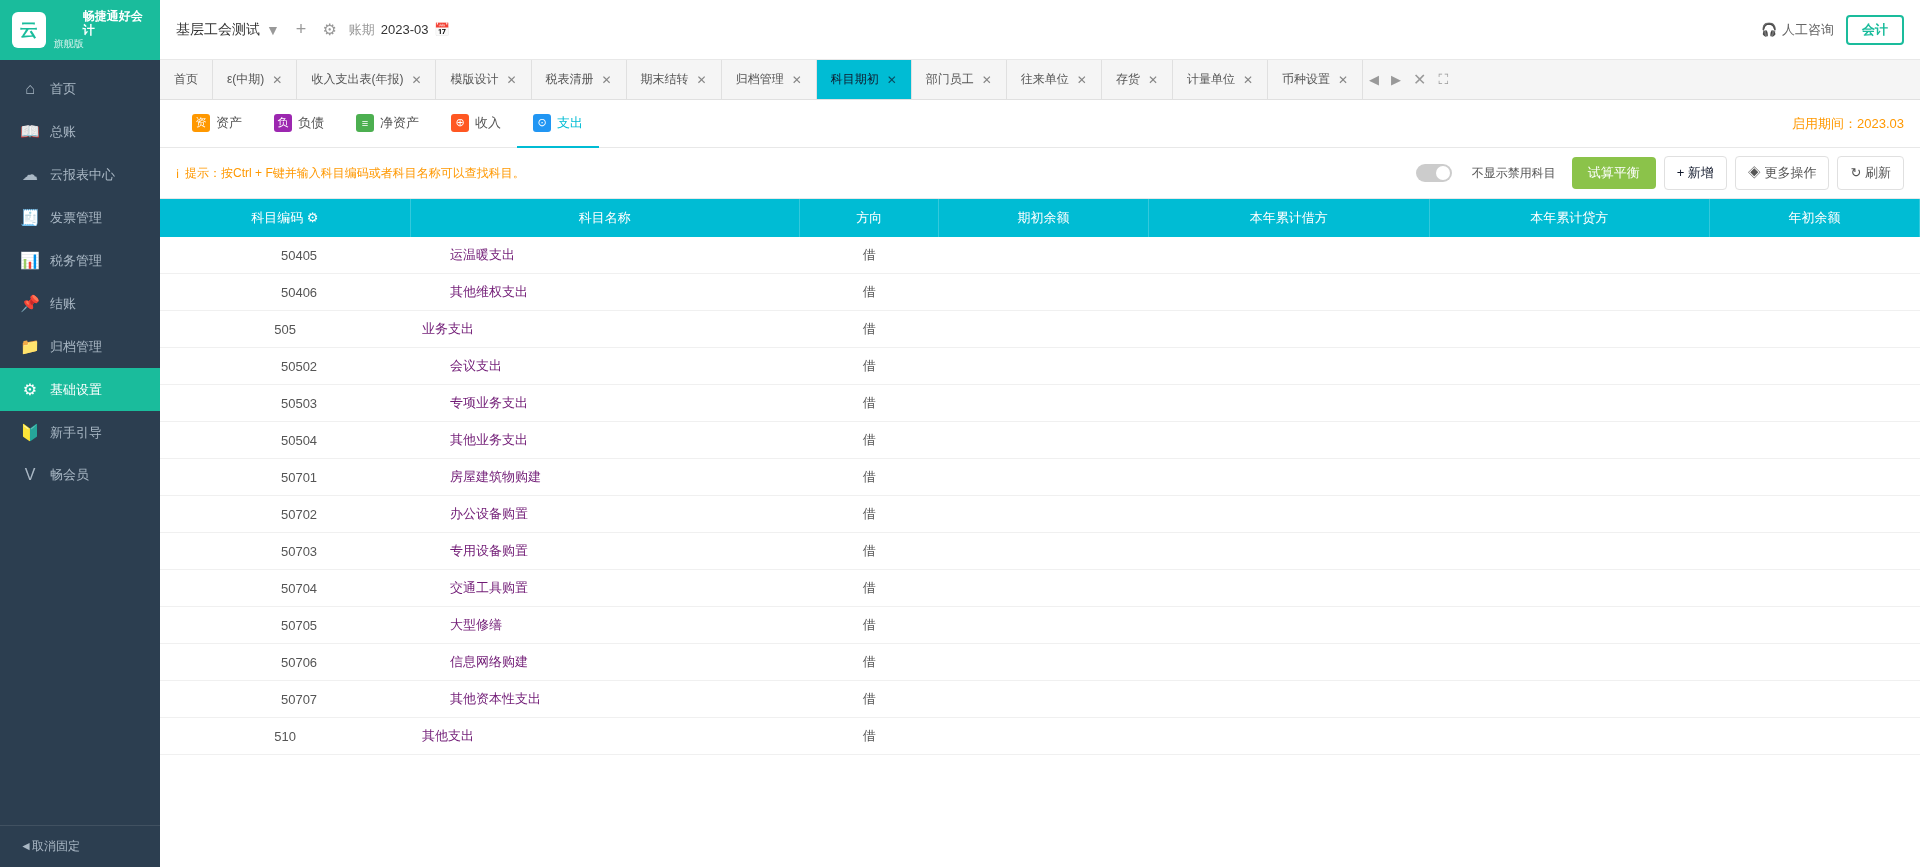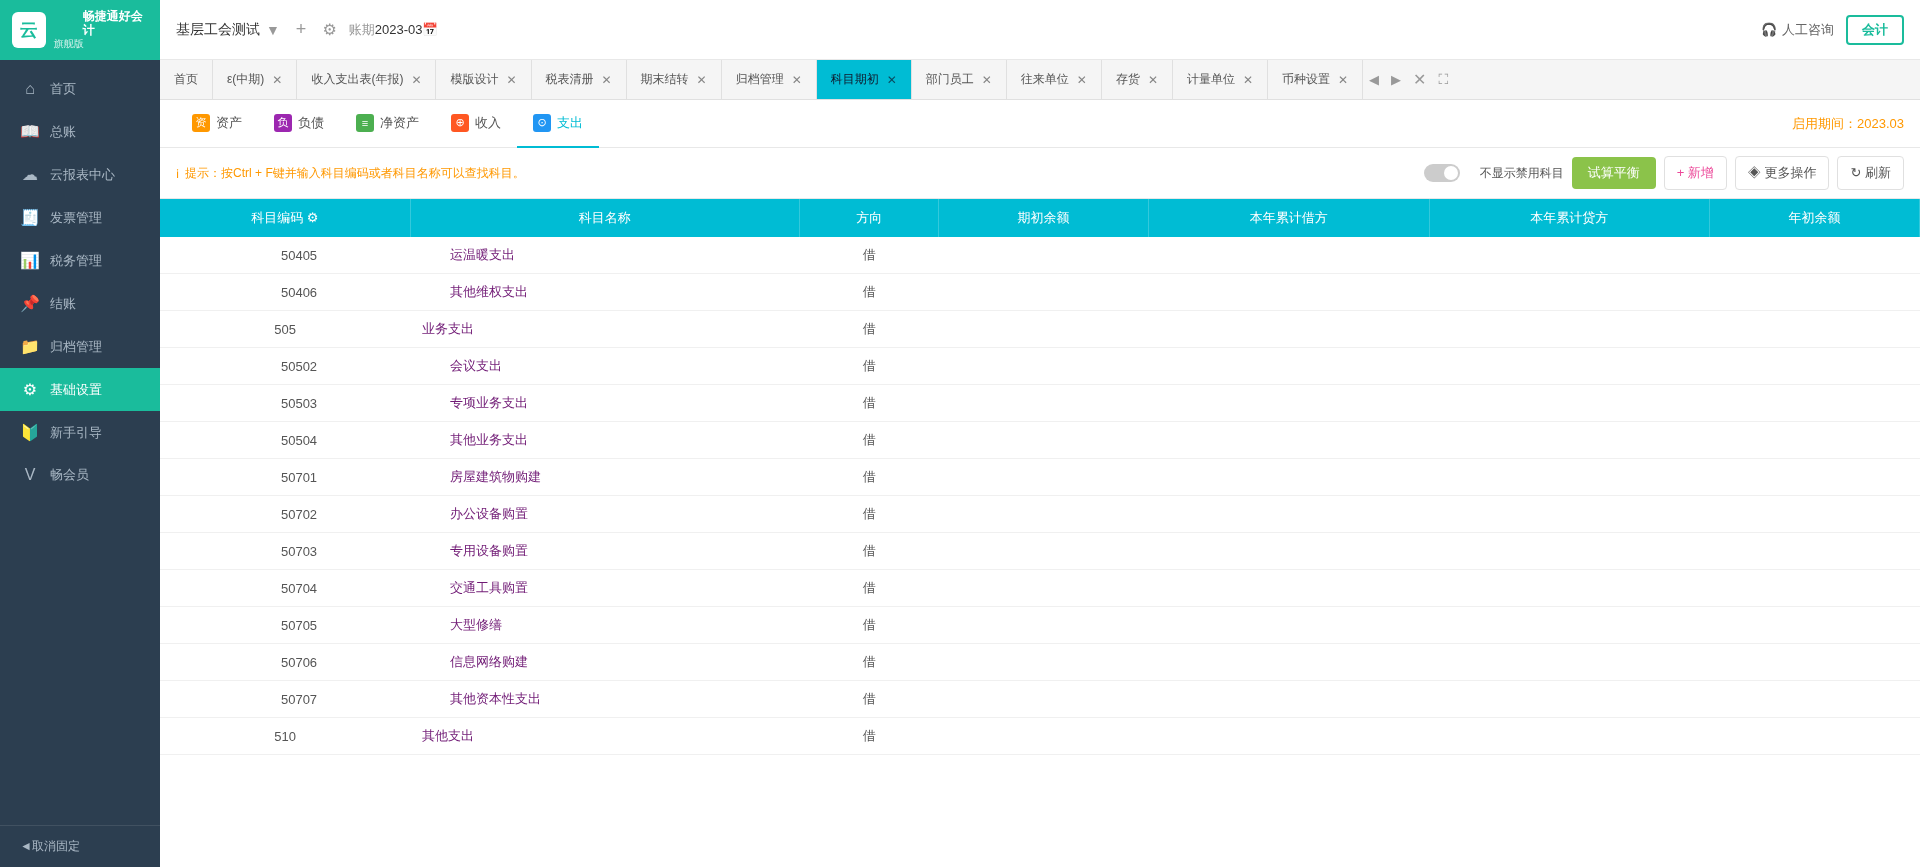--- a/index.html
+++ b/index.html
@@ -20,21 +20,21 @@
 
     
     .main { flex: 1; display: flex; flex-direction: column; height: 867px; overflow: hidden; }
 
     
     .topbar { height: 60px; background: white; display: flex; align-items: center; padding: 0 16px; gap: 12px; border-bottom: 1px solid #e8e8e8; }
     .topbar-company { font-size: 14px; color: #333; display: flex; align-items: center; gap: 6px; cursor: pointer; }
     .topbar-company-arrow { color: #999; }
     .topbar-add { color: #999; font-size: 18px; cursor: pointer; padding: 0 4px; }
     .topbar-settings { color: #999; font-size: 16px; cursor: pointer; }
-    .topbar-period { display: flex; align-items: center; font-size: 13px; color: #333; }
+    .topbar-period { display: flex; align-items: center; gap: 6px; font-size: 13px; color: #333; }
     .topbar-period-label { color: #999; }
     .topbar-period-calendar { color: #1abc9c; cursor: pointer; }
     .topbar-spacer { flex: 1; }
     .topbar-support { display: flex; align-items: center; gap: 4px; color: #666; cursor: pointer; font-size: 13px; }
     .topbar-user-btn { border: 2px solid #1abc9c; color: #1abc9c; background: white; padding: 4px 14px; border-radius: 4px; cursor: pointer; font-size: 13px; font-weight: bold; }
 
     
     .tabbar { background: #f5f5f5; display: flex; align-items: center; border-bottom: 1px solid #e0e0e0; height: 40px; overflow: hidden; }
     .tab-item { display: flex; align-items: center; gap: 6px; padding: 0 14px; height: 40px; cursor: pointer; font-size: 12px; color: #555; border-right: 1px solid #e0e0e0; white-space: nowrap; background: #f5f5f5; }
     .tab-item.active { background: #00bcd4; color: #0f172a; }
@@ -52,22 +52,22 @@
     .filter-tab-icon.liability { background: #9c27b0; color: white; }
     .filter-tab-icon.equity { background: #4caf50; color: white; }
     .filter-tab-icon.income { background: #ff5722; color: white; }
     .filter-tab-icon.expense { background: #2196f3; color: white; }
     .filter-spacer { flex: 1; }
     .filter-period { font-size: 13px; color: #ff9800; }
 
     
     .action-bar { background: white; padding: 8px 16px; display: flex; align-items: center; gap: 8px; border-bottom: 1px solid #e8e8e8; }
     .action-hint { display: flex; align-items: center; gap: 6px; font-size: 12px; color: #ff9800; flex: 1; }
-    .btn-balance { background: #8bc34a; color: white; border: none; padding: 7px 16px; border-radius: 4px; cursor: pointer; font-size: 13px; }
-    .btn-add { background: white; border: 1px solid #e0e0e0; color: #ec4899; padding: 7px 12px; border-radius: 4px; cursor: pointer; font-size: 13px; display: flex; align-items: center; gap: 4px; }
+    .btn-balance { background: #8bc34a; color: white; border: none; padding: 7px 16px; border-radius: 4px; cursor: pointer; font-size: 13px; margin-left: 8px; }
+    .btn-add { background: white; border: 1px solid #e0e0e0; color: #0f172a; padding: 7px 12px; border-radius: 4px; cursor: pointer; font-size: 13px; display: flex; align-items: center; gap: 4px; }
     .btn-more { background: white; border: 1px solid #e0e0e0; color: #555; padding: 7px 12px; border-radius: 4px; cursor: pointer; font-size: 13px; display: flex; align-items: center; gap: 4px; }
     .btn-refresh { background: white; border: 1px solid #e0e0e0; color: #555; padding: 7px 12px; border-radius: 4px; cursor: pointer; font-size: 13px; display: flex; align-items: center; gap: 4px; }
     .toggle-disabled { display: flex; align-items: center; gap: 20px; font-size: 12px; color: #555; }
     .toggle-switch { width: 36px; height: 18px; background: #ccc; border-radius: 9px; position: relative; cursor: pointer; }
     .toggle-switch-knob { width: 14px; height: 14px; background: white; border-radius: 50%; position: absolute; top: 2px; right: 2px; }
 
     
     .table-container { flex: 1; overflow-y: auto; background: white; position: relative; }
     .subject-table { width: 100%; border-collapse: collapse; }
     .subject-table thead tr { background: #00bcd4; color: white; border-radius: 15px; }

